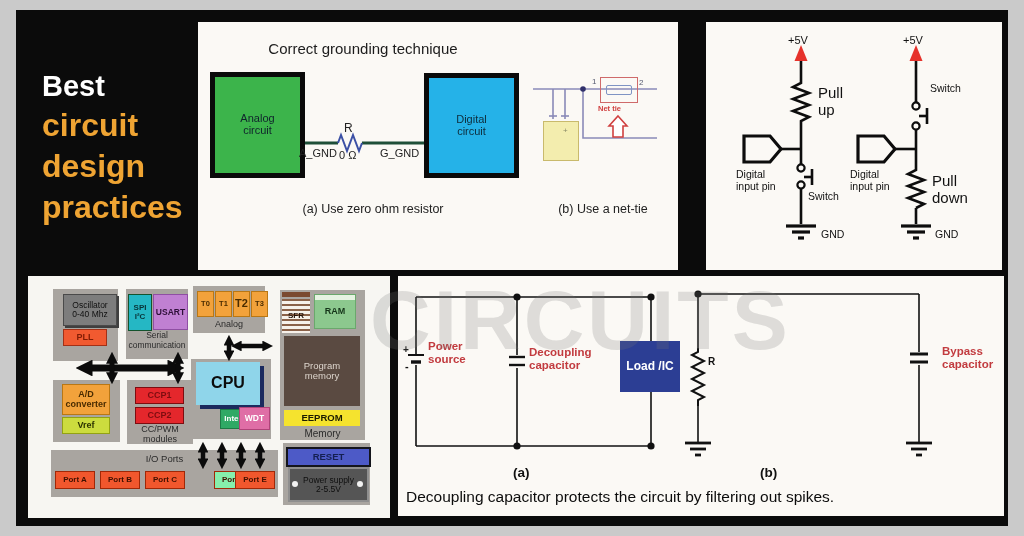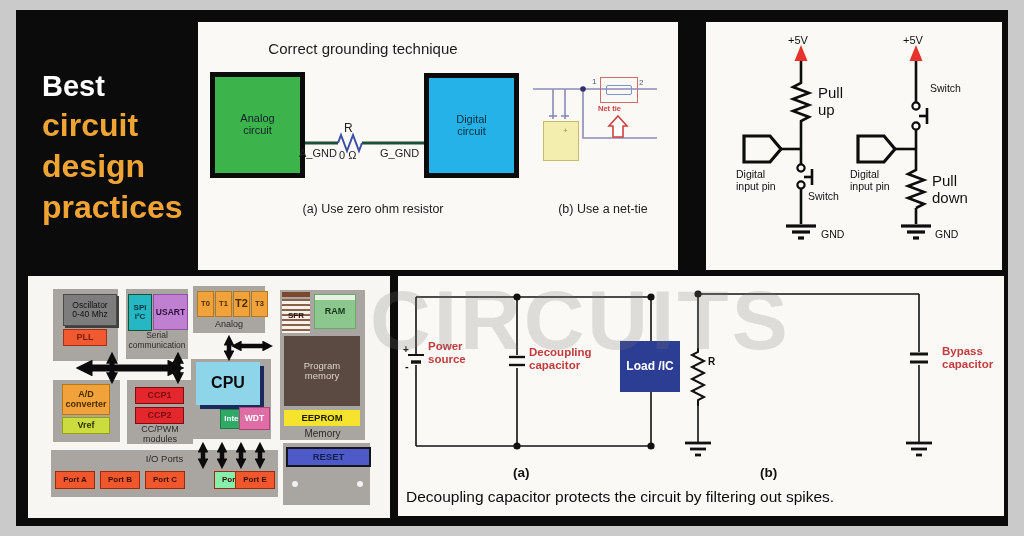--- a/index.html
+++ b/index.html
@@ -247,20 +247,22 @@
     <div class="box" style="left:162px;top:195px;width:38px;height:16px;background:#86efac;border:1px solid #a02807;font-size:8px;color:#401000;margin-left:24px;">
         <span>Port D</span>
       </div>
     <div class="box" style="left:207px;top:195px;width:38px;height:16px;background:#f1572d;border:1px solid #a02807;font-size:8px;color:#401000;">
         <span>Port E</span>
       </div>
 
     <div class="box" style="left:258px;top:171px;width:81px;height:16px;background:#4d5ac7;border:2px solid #14151c;font-size:9.5px;color:#141f52;">
         <span>RESET</span>
       </div>
+    <div class="box pre" style="left:260px;top:191px;width:77px;height:31px;background:#555555;border:2px solid #8f8f8f;font-size:8.5px;font-weight:500;color:#0f0f0f;"><span class="pre">Power supply
+2-5.5V</span></div>
     <div class="dotw" style="left:264px;top:205px;"></div>
     <div class="dotw" style="left:329px;top:205px;"></div>
 
     <svg width="362" height="242">
       <defs>
         <marker id="ah" viewBox="0 0 4 4" refX="0.6" refY="2" markerWidth="2.4" markerHeight="2.4" orient="auto-start-reverse">
           <path d="M0,0 L4,2 L0,4 Z" fill="#0b0b0b"></path>
         </marker>
       </defs>
       <g stroke="#0b0b0b">

